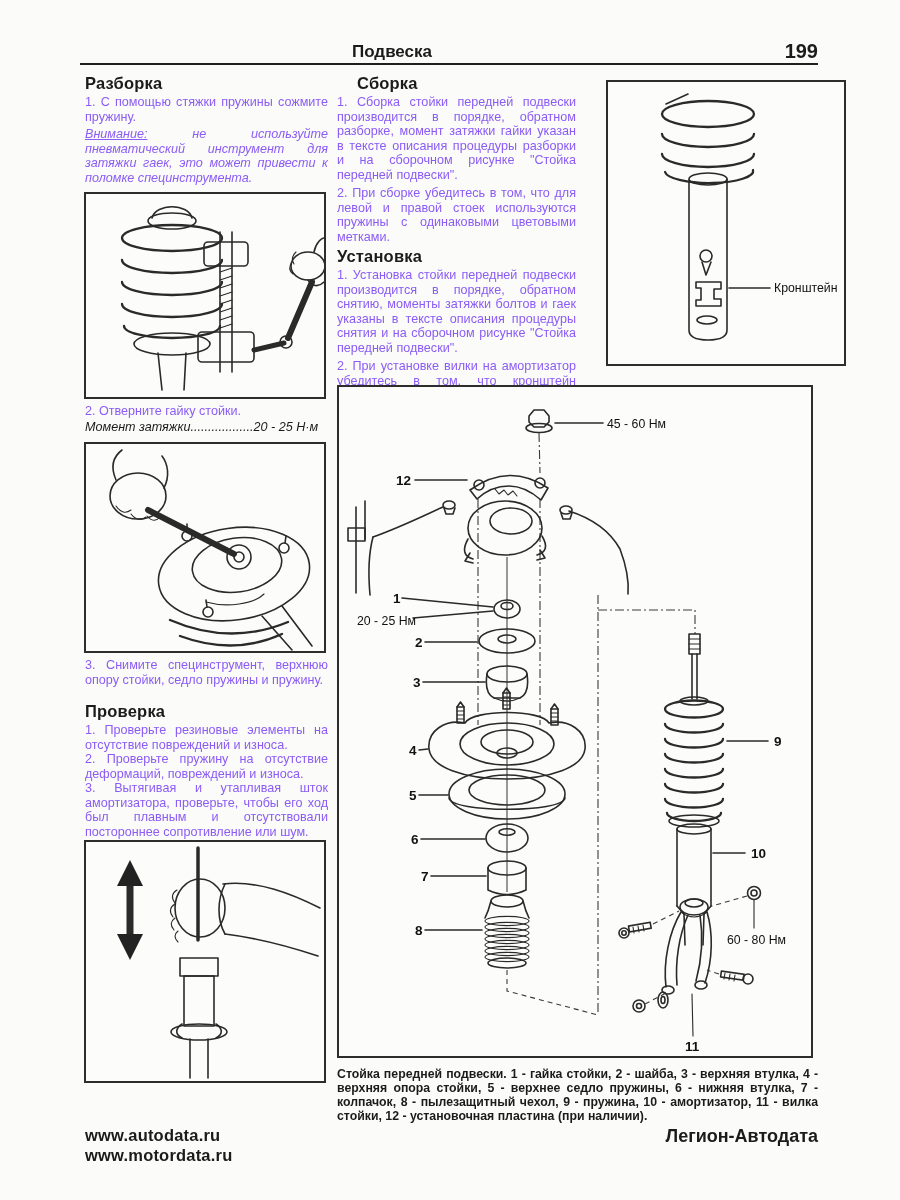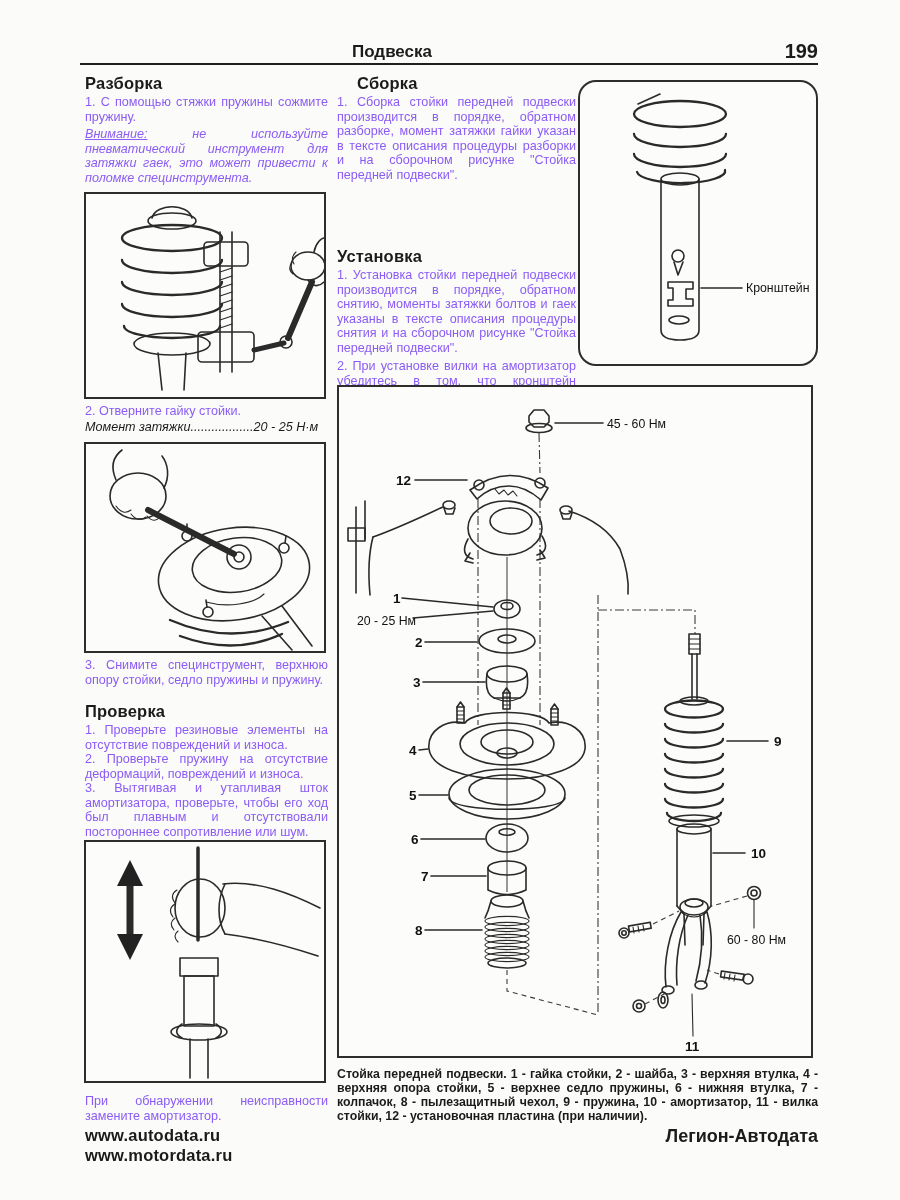--- a/index.html
+++ b/index.html
@@ -142,31 +142,31 @@
         <rect x="98" y="134" width="30" height="50"></rect>
         <ellipse cx="113" cy="190" rx="28" ry="8"></ellipse>
         <path d="M96,182 C90,186 88,192 96,196"></path>
         <path d="M130,182 C136,186 138,192 130,196"></path>
         <line x1="104" y1="197" x2="104" y2="236"></line>
         <line x1="122" y1="197" x2="122" y2="236"></line>
       </g>
     </svg>
   </div>
 
-  <p class="abs body" style="left:85px;top:1094px;width:243px;">При обнаружении неисправности замените амортизатор.</p>
   <div class="abs urls" style="left:85px;top:1126px;">www.autodata.ru</div>
   <div class="abs urls" style="left:85px;top:1146px;">www.motordata.ru</div>
 
   <div class="abs heading" style="left:337px;top:74px;margin-left:20px;">Сборка</div>
   <p class="abs body" style="left:337px;top:95px;width:239px;">1. Сборка стойки передней подвески производится в порядке, обратном разборке, момент затяжки гайки указан в тексте описания процедуры разборки и на сборочном рисунке "Стойка передней подвески".</p>
+  <p class="abs body" style="left:337px;top:186px;width:239px;">2. При сборке убедитесь в том, что для левой и правой стоек используются пружины с одинаковыми цветовыми метками.</p>
   <div class="abs heading" style="left:337px;top:247px;">Установка</div>
   <p class="abs body" style="left:337px;top:268px;width:239px;">1. Установка стойки передней подвески производится в порядке, обратном снятию, моменты затяжки болтов и гаек указаны в тексте описания процедуры снятия и на сборочном рисунке "Стойка передней подвески".</p>
   <p class="abs body" style="left:337px;top:359px;width:239px;">2. При установке вилки на амортизатор убедитесь в том, что кронштейн обращён к моторному отсеку, а не к колесу.</p>
 
-  <div class="abs figbox" style="left:578px;top:80px;width:240px;height:286px;border-radius:18px;">
+  <div class="abs figbox" style="left:606px;top:80px;width:240px;height:286px;">
     <svg width="236" height="282" viewBox="0 0 236 282">
       <g class="ln">
         <path d="M58,22 L80,12"></path>
         <g class="thick">
           <path d="M54,32 a46,13 0 1 0 92,0 a46,13 0 1 0 -92,0"></path>
           <path d="M54,52 a46,13 0 1 0 92,0"></path>
           <path d="M54,72 a46,13 0 1 0 92,0"></path>
           <path d="M57,90 a44,12 0 0 0 88,-2"></path>
         </g>
         <ellipse cx="100" cy="97" rx="19" ry="6"></ellipse>

